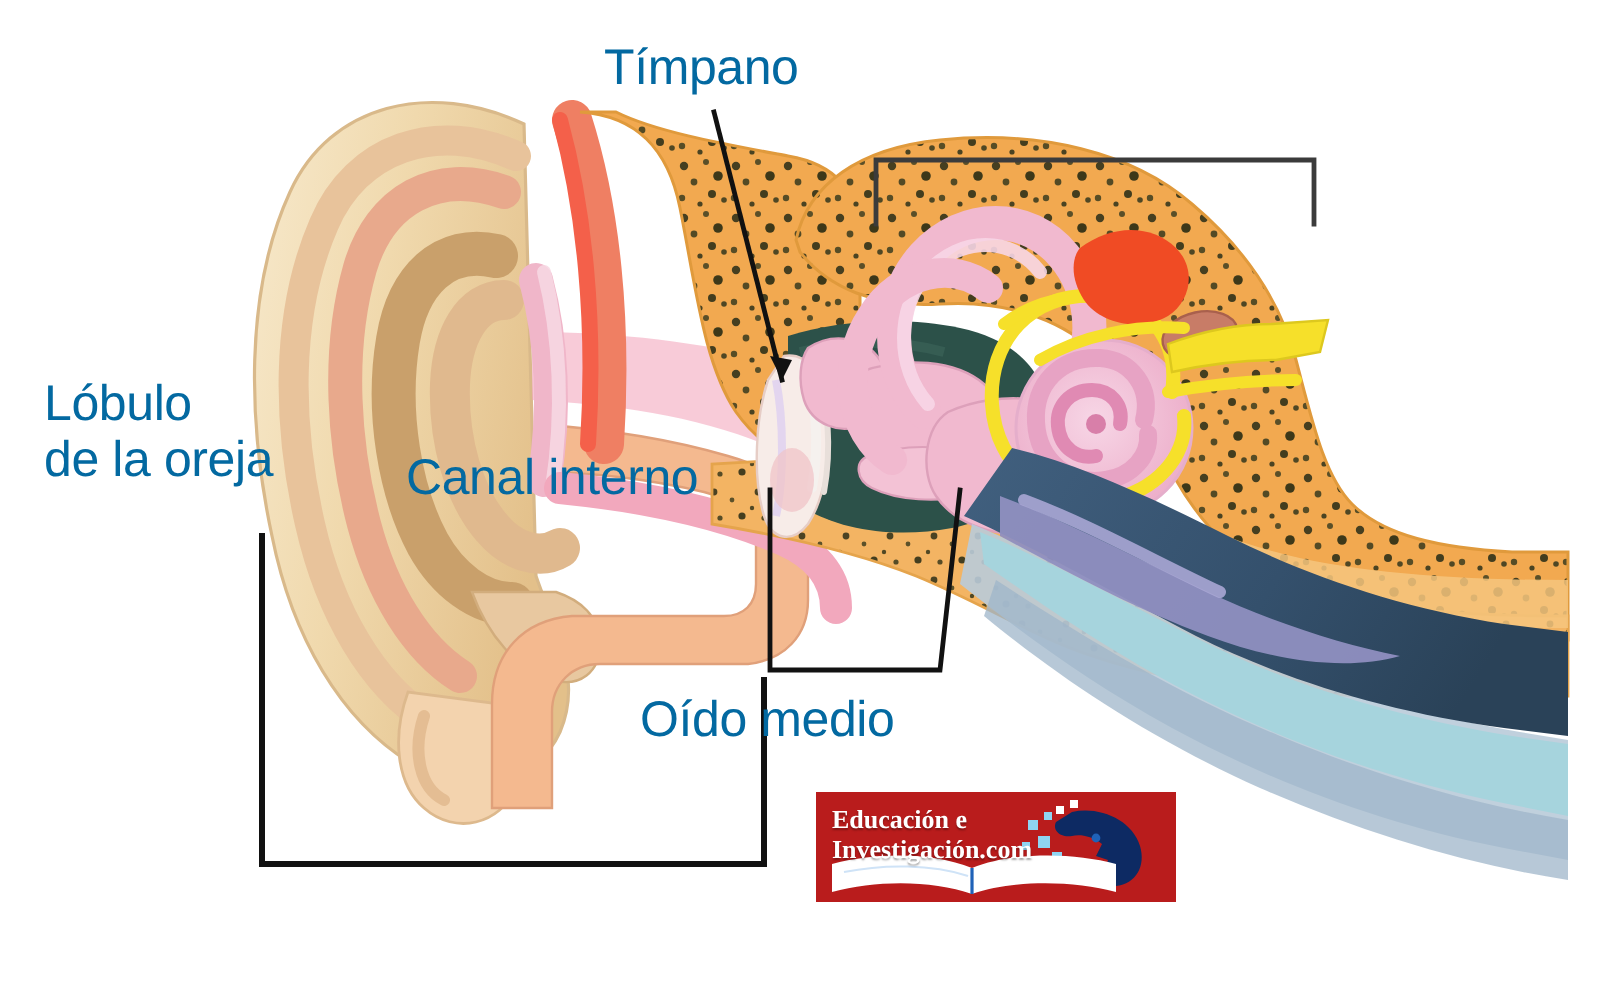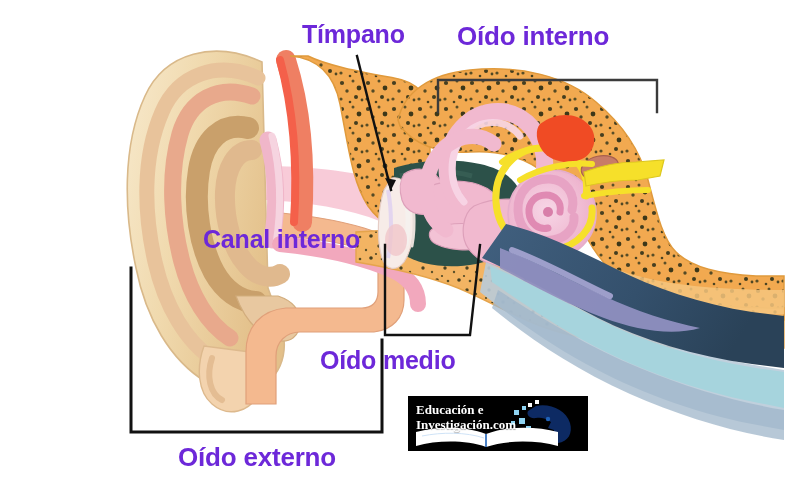--- a/index.html
+++ b/index.html
@@ -18,41 +18,41 @@
   }
   #diagram-svg {
     position: absolute;
     left: 0;
     top: 0;
     width: 800px;
     height: 500px;
   }
   .label {
     position: absolute;
-    color: #6d28d9;
+    color: #0369a1;
     font-family: "Liberation Sans", sans-serif;
-    font-weight: bold;
+    font-weight: normal;
     white-space: nowrap;
     line-height: 1.12;
     letter-spacing: -0.2px;
   }
   .lbl-timpano   { left: 302px; top: 20px;  font-size: 25px; }
   .lbl-interno   { left: 457px; top: 22px;  font-size: 26px; }
   .lbl-lobulo    { left: 22px;  top: 188px; font-size: 25px; }
   .lbl-canal     { left: 203px; top: 225px; font-size: 25px; }
   .lbl-medio     { left: 320px; top: 346px; font-size: 25px; }
   .lbl-externo   { left: 178px; top: 443px; font-size: 26px; }
 
   .logo {
     position: absolute;
     left: 408px;
     top: 396px;
     width: 180px;
     height: 55px;
-    background: #000000;
+    background: #b91c1c;
     overflow: hidden;
   }
   .logo-svg { position: absolute; left: 0; top: 0; width: 180px; height: 55px; }
   .logo-text {
     position: absolute;
     left: 8px;
     top: 6px;
     color: #ffffff;
     font-family: "Liberation Serif", serif;
     font-weight: bold;
@@ -274,28 +274,30 @@
       <path d="M438,112 L438,80 L657,80 L657,112" stroke="#3b3b3b"></path>
 
       <path d="M385,245 L385,335 L470,335 L480,245"></path>
 
       <path d="M131,268 L131,432 L382,432 L382,340" stroke-width="3"></path>
     </g>
   </svg>
 
   <div class="label lbl-timpano">Tímpano</div>
 
-  <div class="label lbl-interno">Oído interno</div>
-
+
+  <div class="label lbl-lobulo">
+    <div>Lóbulo</div>
+    <div>de la oreja</div>
+  </div>
 
   <div class="label lbl-canal">Canal interno</div>
 
   <div class="label lbl-medio">Oído medio</div>
 
-  <div class="label lbl-externo">Oído externo</div>
 
   <div class="logo">
     <svg class="logo-svg" viewBox="0 0 180 55">
 
       <g>
         <path d="M128,10 C142,7 158,14 162,27 C165,37 160,46 150,47
                  L150,41 L144,40 L146,34 L140,32 L143,26
                  C138,22 132,21 128,22 C122,23 118,19 120,15 Z" fill="#0d2a63"></path>
         <circle cx="140" cy="23" r="2.2" fill="#1f62b8"></circle>
       </g>

